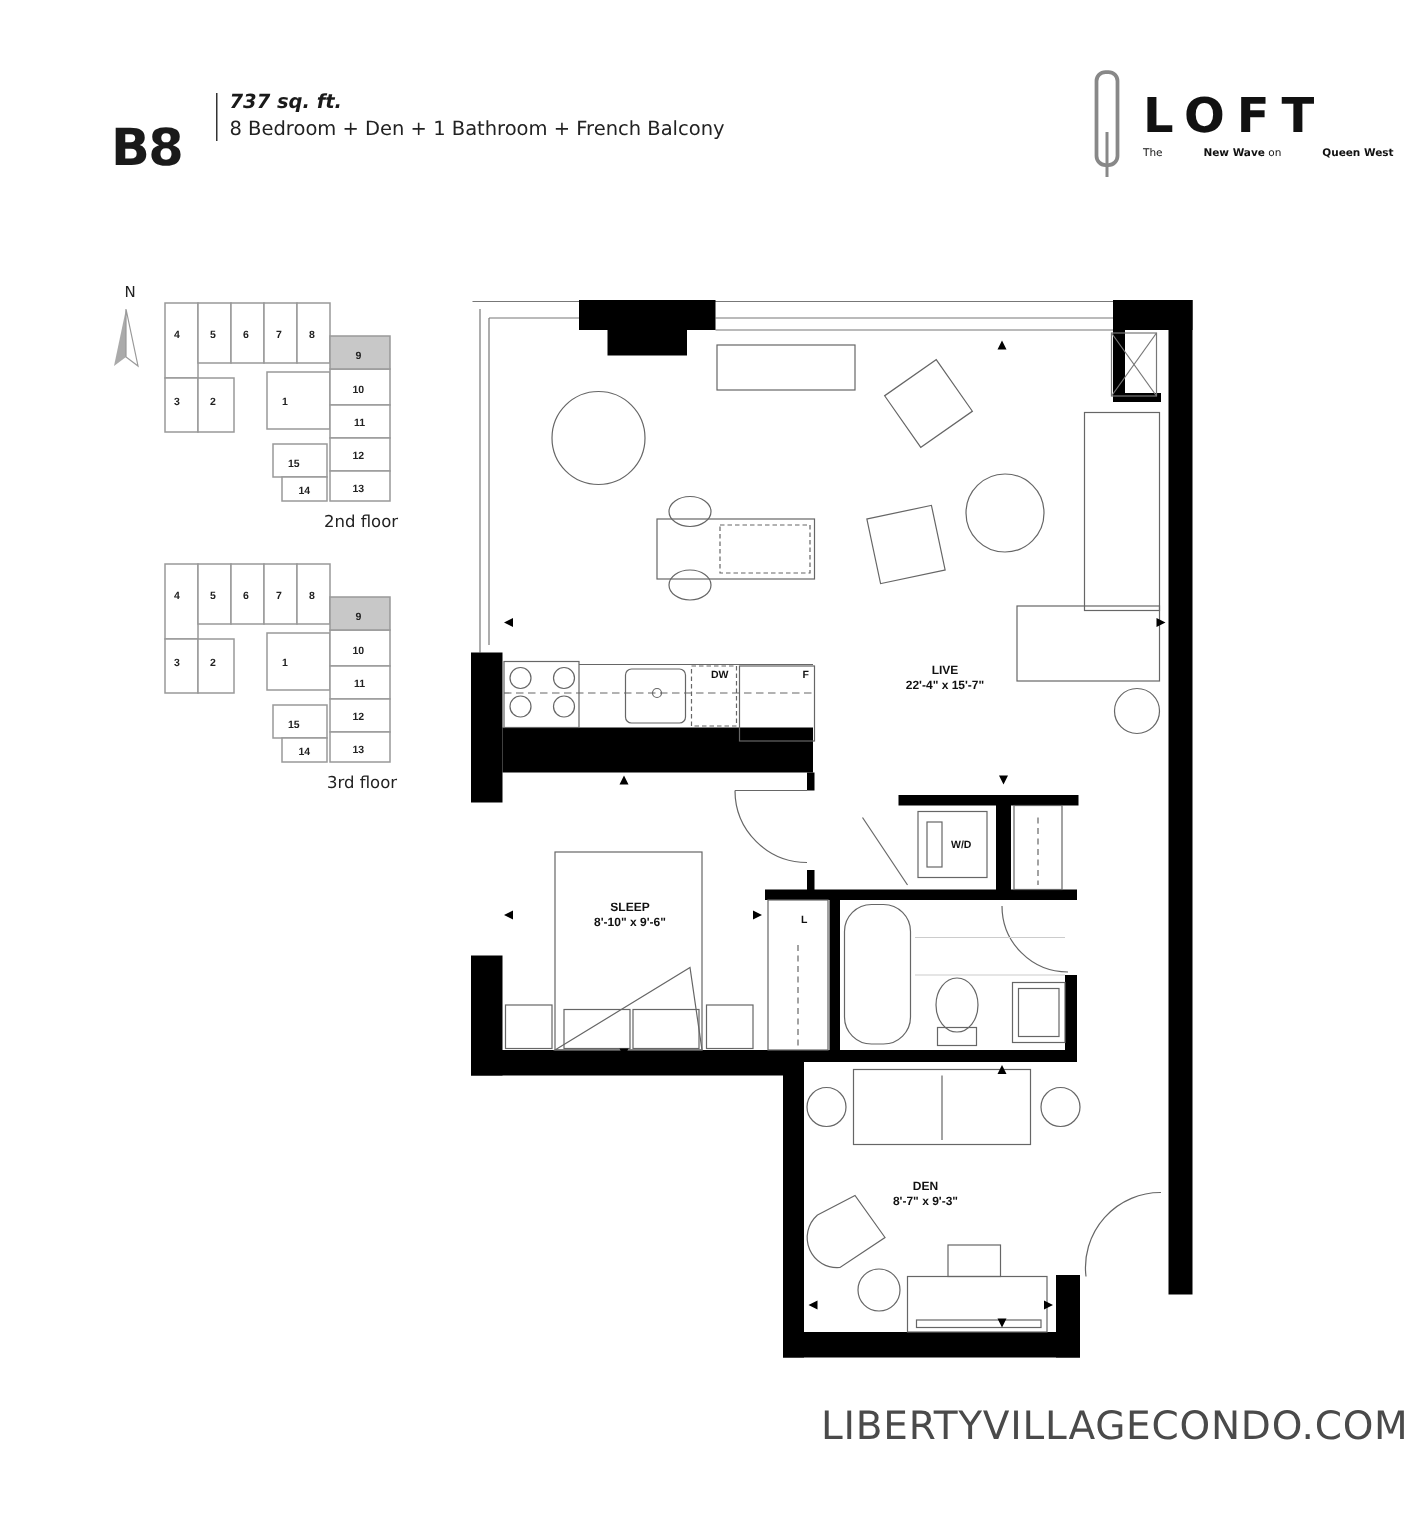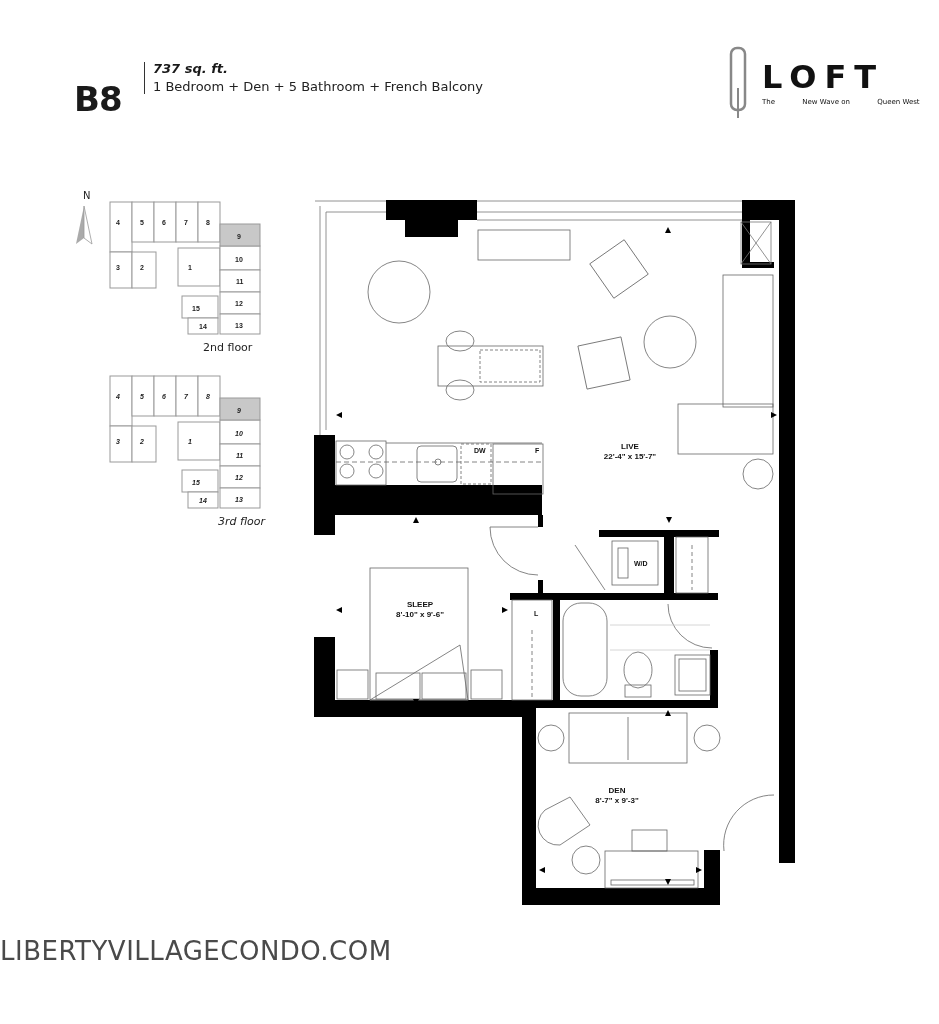--- a/index.html
+++ b/index.html
@@ -4,34 +4,34 @@
   <style>
     html, body { margin: 0; padding: 0; background: #ffffff; }
     body { width: 939px; height: 1024px; position: relative; overflow: hidden; font-family: "Liberation Sans", sans-serif; }
     .abs { position: absolute; }
     .unit-code { left: 74px; top: 58px; font-family: "DejaVu Sans", sans-serif; font-weight: bold; font-size: 34px; color: #1a1a1a; letter-spacing: -1px; margin-top: 21px; }
     .head-divider { left: 144px; top: 62px; width: 1px; height: 32px; background: #333; }
     .sqft { left: 153px; top: 61px; font-family: "DejaVu Sans", sans-serif; font-weight: bold; font-size: 13px; color: #1a1a1a; font-style: italic; }
     .desc { left: 153px; top: 79px; font-family: "DejaVu Sans", sans-serif; font-size: 13px; color: #222; }
     .logo-word { left: 762px; top: 58px; font-family: "DejaVu Sans", sans-serif; font-weight: bold; font-size: 32px; letter-spacing: 8px; color: #111; }
     .logo-tag { left: 762px; top: 98px; font-family: "DejaVu Sans", sans-serif; font-size: 7px; color: #111; }
-    .logo-tag b { font-weight: normal; padding-left: 25px; }
-    .website { left: 0; width: 939px; top: 936px; text-align: left; font-family: "DejaVu Sans", sans-serif; font-size: 26px; color: #4a4a4a; letter-spacing: 0.5px; }
+    .logo-tag b { font-weight: bold; padding-left: 25px; }
+    .website { left: 0; width: 939px; top: 936px; text-align: right; font-family: "DejaVu Sans", sans-serif; font-size: 26px; color: #4a4a4a; letter-spacing: 0.5px; }
     .floor-label { font-family: "DejaVu Sans", sans-serif; font-size: 11px; color: #222; }
     .room-label { font-family: "Liberation Sans", sans-serif; font-weight: bold; font-size: 8px; color: #111; text-align: center; line-height: 10px; }
     .tiny-label { font-family: "Liberation Sans", sans-serif; font-weight: bold; font-size: 7px; color: #111; }
     svg text { font-family: "Liberation Sans", sans-serif; }
   </style>
 </head>
 <body>
 
 <div class="abs unit-code">B8</div>
 <div class="abs head-divider"></div>
 <div class="abs sqft">737 sq. ft.</div>
-<div class="abs desc">1 Bedroom + Den + 5 Bathroom + French Balcony</div>
+<div class="abs desc">8 Bedroom + Den + 1 Bathroom + French Balcony</div>
 
 <div class="abs" style="left:728px;top:44px;width:150px;height:80px;">
   <svg width="24" height="76" style="position:absolute;left:0;top:0;">
     <rect x="3" y="4" width="14" height="62" rx="6" ry="6" fill="none" stroke="#888" stroke-width="2.5"></rect>
     <line x1="10" y1="44" x2="10" y2="74" stroke="#888" stroke-width="2"></line>
   </svg>
 </div>
 <div class="abs logo-word">LOFT</div>
 <div class="abs logo-tag">
   <span>The</span>
@@ -78,24 +78,24 @@
         <text x="32" y="70">2</text>
         <text x="80" y="70">1</text>
       <text x="127" y="62">10</text>
         <text x="128" y="84">11</text>
         <text x="84" y="111">15</text>
         <text x="127" y="106">12</text>
       <text x="91" y="129">14</text>
         <text x="127" y="128">13</text>
     </g>
   </svg>
-  <span class="floor-label" style="position:absolute;left:95px;top:141px;text-align:center;">2nd floor</span>
-</div>
-
-<div class="abs" style="left:108px;top:374px;width:160px;height:140px;font-style:italic;">
+  <span class="floor-label" style="position:absolute;left:108px;top:141px;text-align:center;">2nd floor</span>
+</div>
+
+<div class="abs" style="left:108px;top:374px;width:160px;height:140px;">
   <svg width="160" height="135">
     <g fill="#fff" stroke="#999" stroke-width="1">
       <rect x="2" y="2" width="22" height="50"></rect>
       <rect x="24" y="2" width="22" height="40"></rect>
       <rect x="46" y="2" width="22" height="40"></rect>
       <rect x="68" y="2" width="22" height="40"></rect>
       <rect x="90" y="2" width="22" height="40"></rect>
       <rect x="2" y="52" width="22" height="36"></rect>
       <rect x="24" y="52" width="24" height="36"></rect>
       <rect x="70" y="48" width="42" height="38"></rect>

